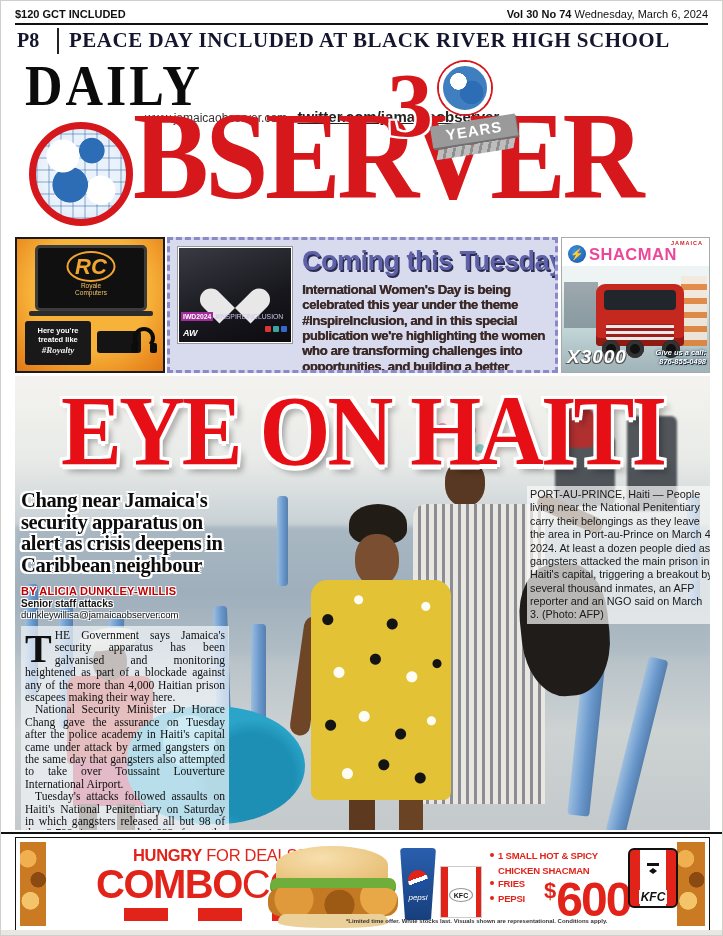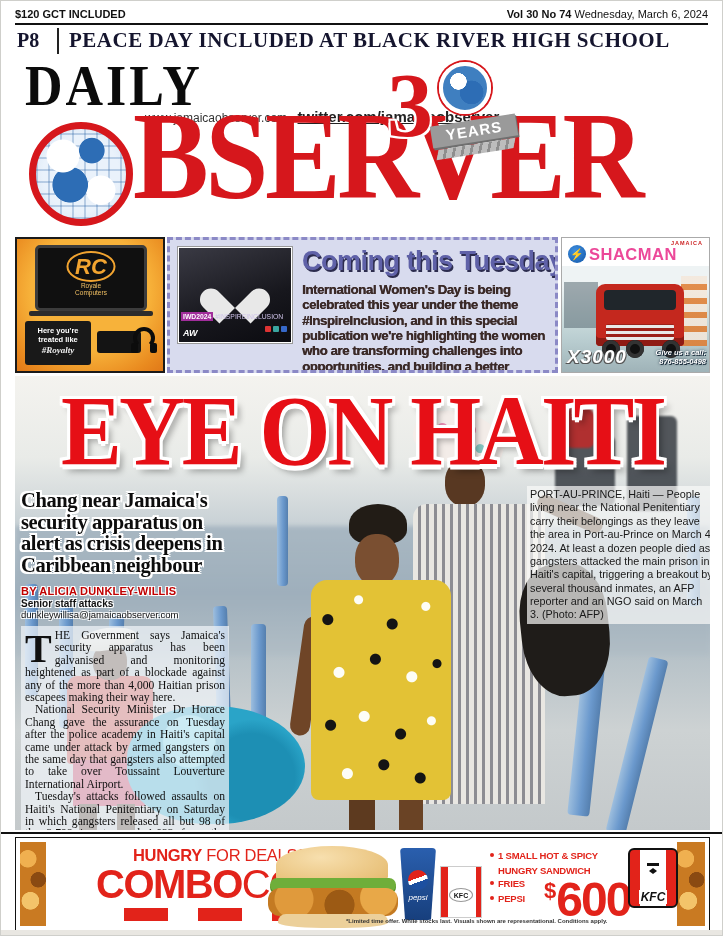--- a/index.html
+++ b/index.html
@@ -421,21 +421,21 @@
     <div class="pepsi">
       <div class="globe"></div>
       <div class="txt">pepsi</div>
     </div>
     <div class="fries">
       <div class="boxb"></div>
       <div class="kfc">KFC</div>
     </div>
     <div id="kfc-bullets">
       <div class="row">1 SMALL HOT &amp; SPICY</div>
-      <div class="sub">HUNGRY SANDWICH</div>
+      <div class="sub">CHICKEN SHACMAN</div>
       <div class="row">FRIES</div>
       <div class="row">PEPSI</div>
     </div>
     <div id="kfc-price">
       <span class="cur">$</span><span class="amt">600</span>
     </div>
     <div id="kfc-logo">
       <div class="face"></div>
       <div class="wordmark">KFC</div>
     </div>

